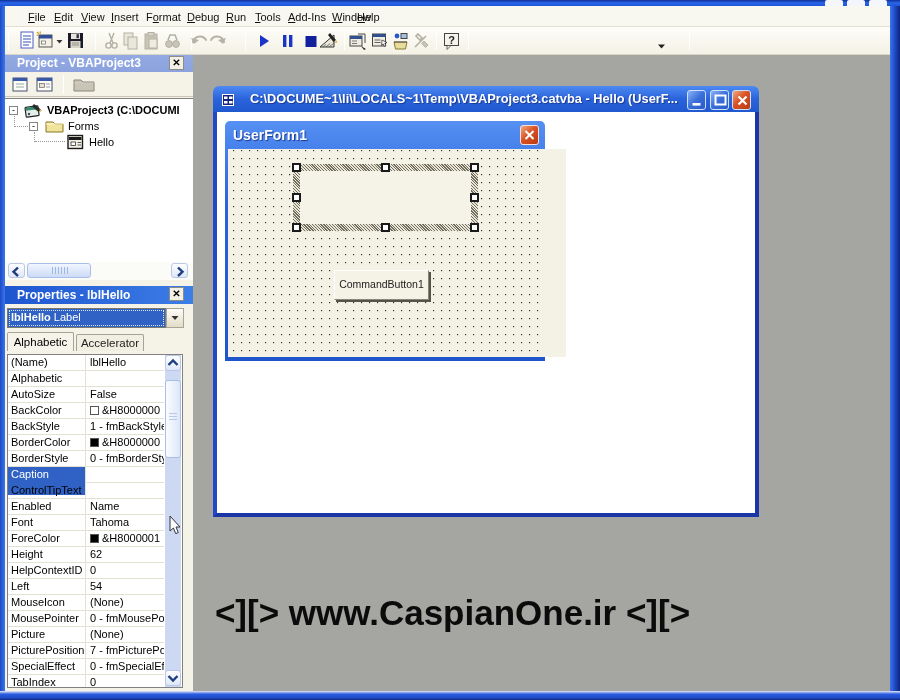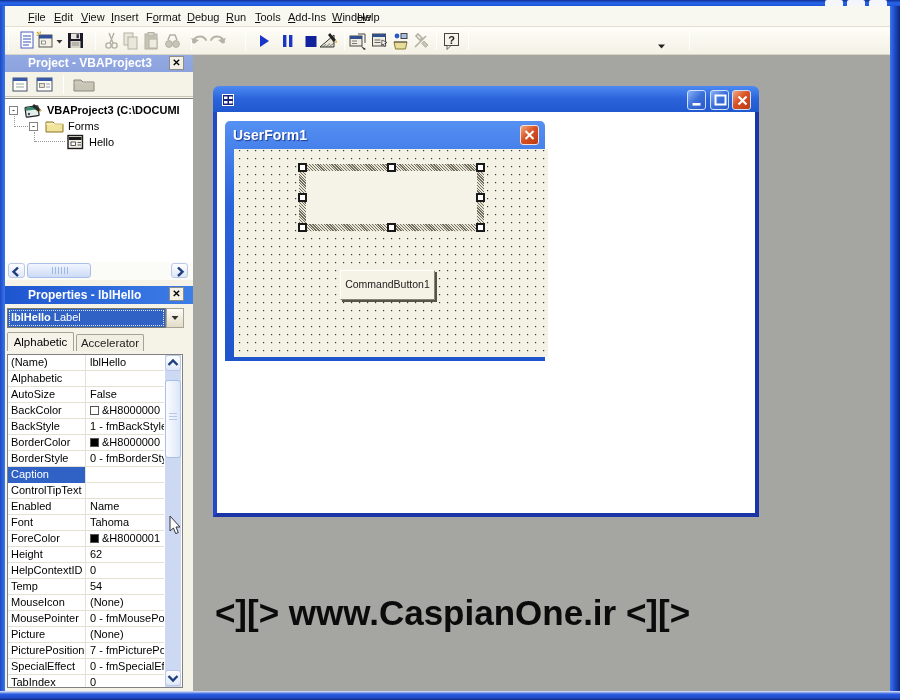--- a/index.html
+++ b/index.html
@@ -21,32 +21,32 @@
 
   
   #toolbar { left:5px; top:27px; width:885px; height:28px; background:linear-gradient(to bottom,#fefdf8,#f4f2e6); border-bottom:1px solid #d9d5c6; }
   .tbtn { position:absolute; top:4px; width:20px; height:20px; }
   .tsep { position:absolute; top:3px; width:1px; height:20px; background:#d4d0c0; border-right:1px solid #fff; }
 
   
   #dock { left:5px; top:55px; width:188px; height:636px; background:#f5f3e8; }
 
   
-  .ptitle { left:0; width:200px; height:17px; background:linear-gradient(to bottom,#93a9e2,#8ba2de); color:#fff; font-weight:bold; font-size:12px; line-height:17px; padding-left:23px; }
+  .ptitle { left:0; width:200px; height:17px; background:linear-gradient(to bottom,#93a9e2,#8ba2de); color:#fff; font-weight:bold; font-size:12px; line-height:17px; padding-left:12px; }
   .pclose { width:15px; height:14px; background:#f3f1e6; border:1px solid #8e8d85; color:#000; font-size:10px; font-weight:bold; line-height:12px; text-align:center; }
 
   
   #mdi { left:193px; top:55px; width:697px; height:636px; background:#a5a5a2; }
 
   
   .gr { position:relative; height:16px; border-bottom:1px solid #e4e1d4; width:156px; }
   .gr::after { content:""; position:absolute; left:77px; top:0; width:1px; height:16px; background:#e4e1d4; }
   .gn { position:absolute; left:3px; top:1px; white-space:nowrap; }
   .gv { position:absolute; left:82px; top:1px; white-space:nowrap; overflow:hidden; max-width:74px; }
-  .gn.sel { left:0; top:0; width:78px; height:16px; background:#2f62c4; color:#fff; padding:1px 0 0 3px; }
+  .gn.sel { left:0; top:0; width:78px; height:28px; background:#2f62c4; color:#fff; padding:1px 0 0 3px; }
   .sw { display:inline-block; width:9px; height:9px; border:1px solid #555; margin-right:3px; vertical-align:-1px; }
 
   
   .wbtn { top:4px; width:19px; height:20px; background:linear-gradient(135deg,#8ab2f6,#3a6ed8 50%,#2a5ac8); border:1px solid #cfe0fa; border-radius:3px; }
   .wbtn-close { background:linear-gradient(135deg,#f2aa80,#d95226 45%,#b93a10); }
   .hdl { width:9px; height:9px; background:#fff; border:2px solid #1a1a1a; }
 
   
   
   #caption { left:104px; top:593px; width:697px; text-align:center; font-size:35px; font-weight:bold; color:#0b0b0b; letter-spacing:0px; }
@@ -347,21 +347,21 @@
         </div>
         <div class="gr">
           <span class="gn">Height</span>
           <span class="gv">62</span>
         </div>
         <div class="gr">
           <span class="gn">HelpContextID</span>
           <span class="gv">0</span>
         </div>
         <div class="gr">
-          <span class="gn">Temp</span>
+          <span class="gn">Left</span>
           <span class="gv">54</span>
         </div>
         <div class="gr">
           <span class="gn">MouseIcon</span>
           <span class="gv">(None)</span>
         </div>
         <div class="gr">
           <span class="gn">MousePointer</span>
           <span class="gv">0 - fmMousePoi</span>
         </div>
@@ -402,40 +402,41 @@
       <div class="abs" style="left:0; top:0; width:546px; height:26px; background:linear-gradient(to bottom,#4d8af2 0%,#2a63da 50%,#2058d0 100%); border-radius:6px 6px 0 0;"></div>
       <div class="abs" style="left:0; top:26px; width:546px; height:405px; background:#fff; border-left:4px solid #2247c8; border-right:4px solid #1a35a5; border-bottom:4px solid #1a35a5; box-sizing:border-box;"></div>
 
       <svg class="abs" style="left:9px; top:8px;" width="12" height="12">
         <rect x="0.5" y="0.5" width="11" height="11" fill="#16247e" stroke="#fff"></rect>
         <rect x="2" y="2.5" width="3.5" height="2.5" fill="#fff"></rect>
         <rect x="7" y="2.5" width="3.5" height="2.5" fill="#fff"></rect>
         <rect x="7" y="7" width="3.5" height="2.5" fill="#fff"></rect>
         <rect x="2" y="7" width="3.5" height="2.5" fill="#fff"></rect>
       </svg>
+      <div class="abs" style="left:37px; top:5px; width:440px; font-size:12.8px; font-weight:bold; color:#fff; white-space:nowrap; overflow:hidden; text-shadow:1px 1px 1px #1a3a90;">C:\DOCUME~1\li\LOCALS~1\Temp\VBAProject3.catvba - Hello (UserF...</div>
 
       <div class="abs wbtn" style="left:474px;"><svg width="19" height="19">
           <rect x="4.5" y="12" width="8" height="2.6" fill="#fff"></rect>
         </svg></div>
       <div class="abs wbtn" style="left:497px;"><svg width="19" height="19">
           <rect x="4.5" y="4.5" width="10" height="9" fill="none" stroke="#fff" stroke-width="2"></rect>
         </svg></div>
       <div class="abs wbtn wbtn-close" style="left:519px;"><svg width="19" height="19">
           <path d="M5.5 5.5l8 8M13.5 5.5l-8 8" stroke="#fff" stroke-width="2.2"></path>
         </svg></div>
 
       <div class="abs" style="left:4px; top:26px; width:538px; height:401px;">
 
         <div class="abs" style="left:8px; top:9px; width:320px; height:240px; background:linear-gradient(to bottom,#5590f2 0%,#2a62dc 35%,#1f55cc 100%); border-radius:5px 5px 0 0;">
           <div class="abs" style="left:8px; top:6px; font-size:14px; font-weight:bold; color:#fff; text-shadow:1px 1px 1px #1a3a90;">UserForm1</div>
           <div class="abs" style="left:295px; top:4px; width:19px; height:20px; background:linear-gradient(135deg,#f2aa80,#d95226 45%,#b93a10); border:1px solid #f4e0d4; border-radius:3px;"><svg width="17" height="18">
               <path d="M4.5 5l8 8M12.5 5l-8 8" stroke="#fff" stroke-width="2"></path>
             </svg></div>
 
-          <div class="abs" style="left:9px; top:28px; width:314px; height:208px; background-color:#f4f2e5;">
+          <div class="abs" style="left:3px; top:28px; width:338px; height:208px; background-color:#f4f2e5;">
             <svg class="abs" style="left:0; top:0;" width="314" height="208">
               <defs>
                 <pattern id="dg" width="8" height="8" patternUnits="userSpaceOnUse">
                   <rect x="5" y="1" width="1.2" height="1.2" fill="#34342c"></rect>
                 </pattern>
               </defs>
               <rect width="314" height="208" fill="url(#dg)"></rect>
             </svg>
 
             <div class="abs" style="left:65px; top:15px; width:185px; height:67px; background:repeating-linear-gradient(45deg,#716e60 0 0.9px,#e9e6d8 0.9px 2px);"></div>

